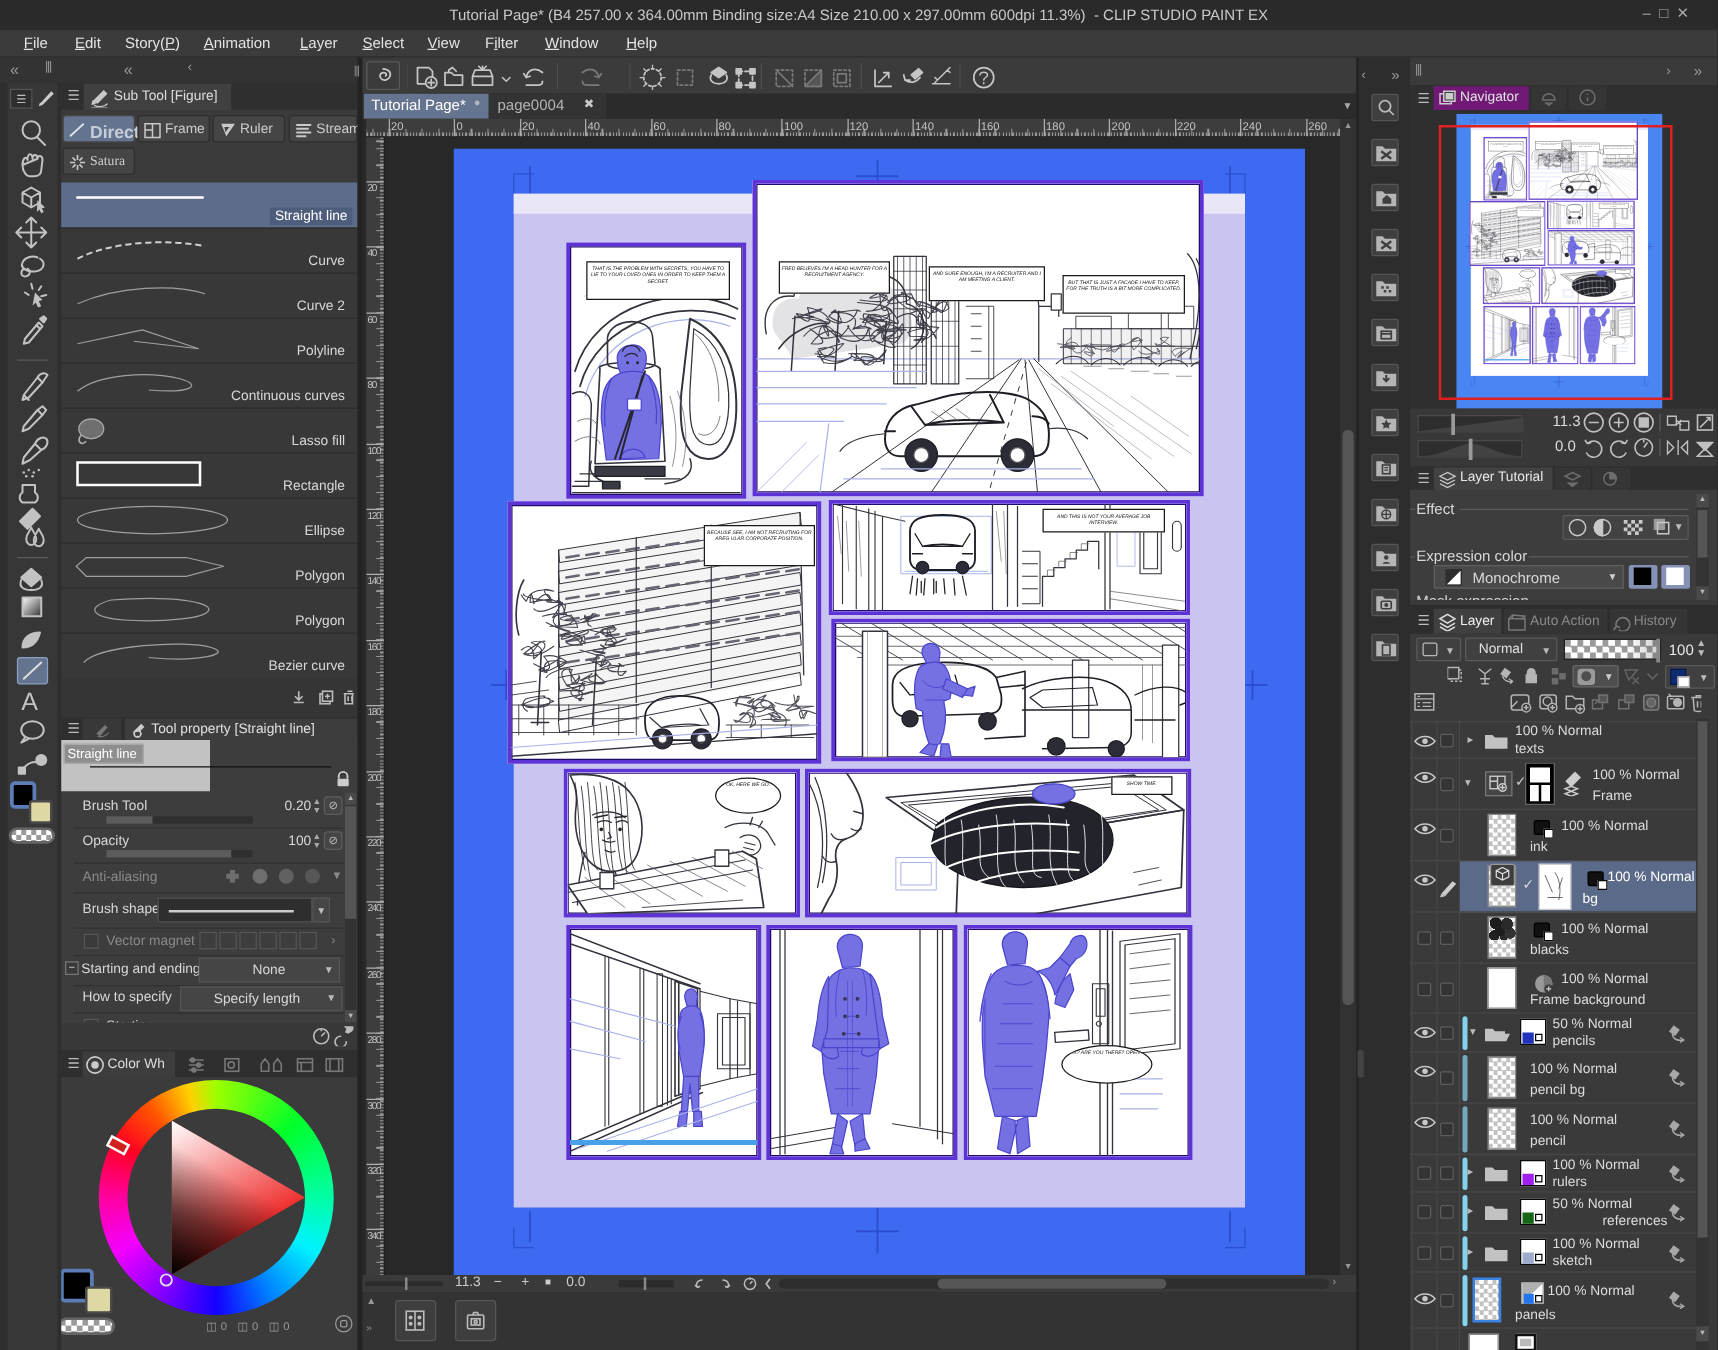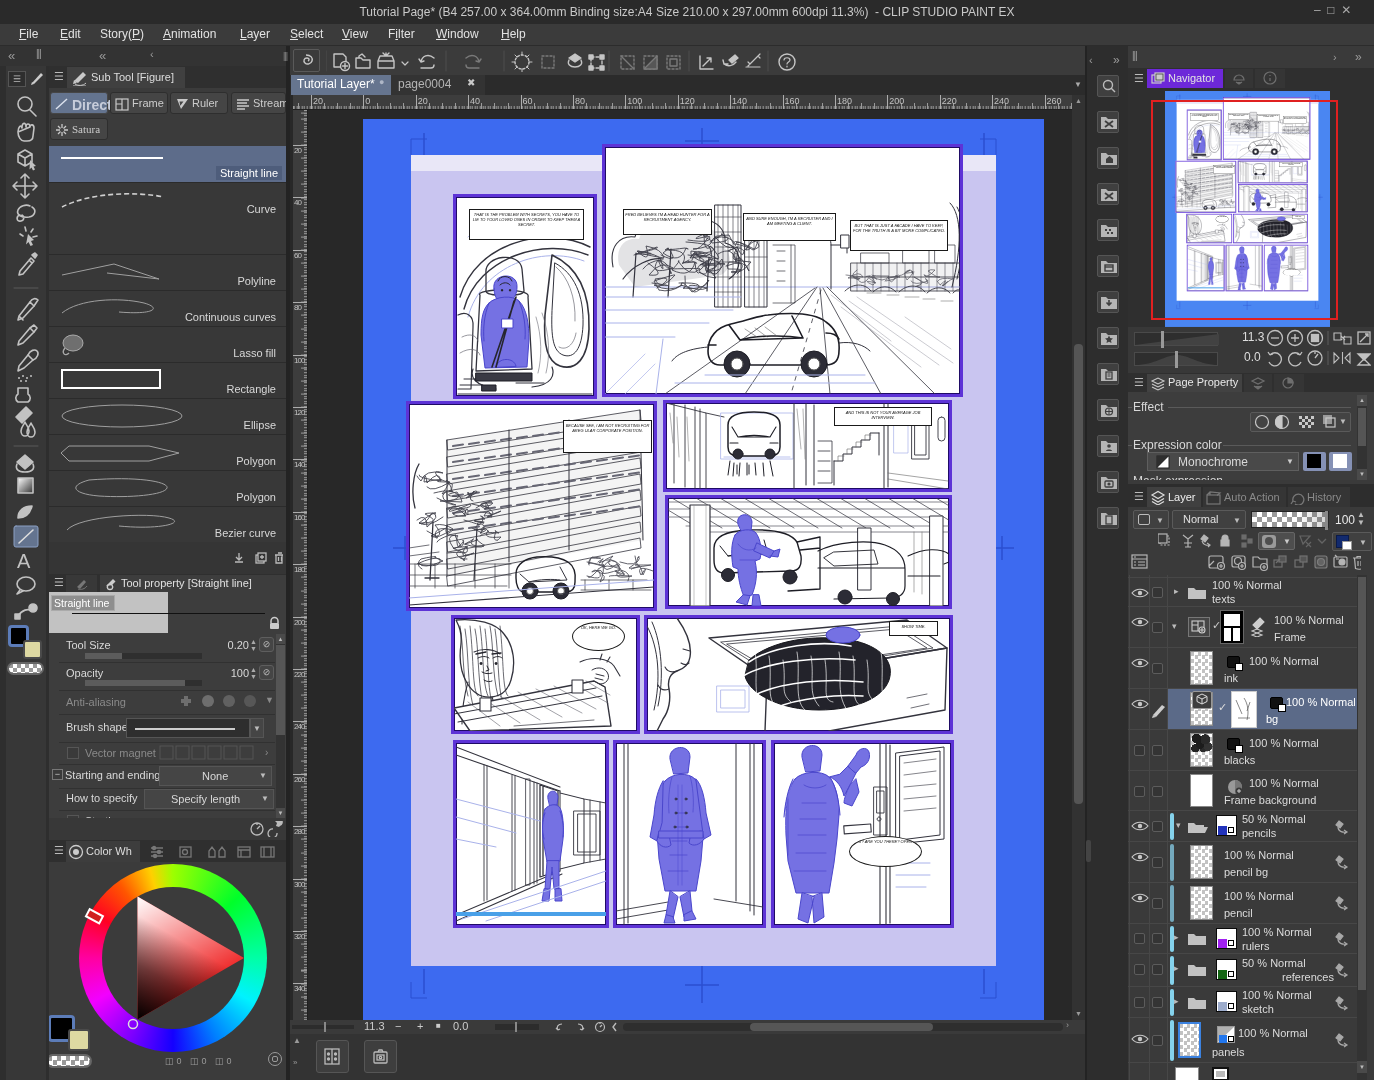--- a/index.html
+++ b/index.html
@@ -179,20 +179,26 @@
   <div class="abs" style="left:0;top:0;width:237px;height:36px;background:#5d6c8a;">
    <div class="abs" style="left:12px;top:11px;width:102px;height:2px;background:#fff;"></div>
    <div class="abs" style="right:4px;bottom:2px;background:#4e5d7b;padding:1px 4px;color:#fff;">Straight line</div>
         </div>
   <div class="abs" style="left:0;top:36px;width:237px;height:36px;border-top:1px solid #2b2b2b;">
    <svg class="abs" style="left:10px;top:4px;" width="110" height="24">
             <path d="M3 20 C30 6 75 4 105 10" stroke="#cfcfcf" stroke-width="1.6" stroke-dasharray="5 3" fill="none"></path>
           </svg>
    <div class="abs" style="right:10px;bottom:3px;">Curve</div>
         </div>
+  <div class="abs" style="left:0;top:72px;width:237px;height:36px;border-top:1px solid #2b2b2b;">
+   <svg class="abs" style="left:10px;top:4px;" width="110" height="24">
+            <path d="M3 20 C35 6 80 4 105 12" stroke="#9f9f9f" stroke-width="1" fill="none"></path>
+          </svg>
+   <div class="abs" style="right:10px;bottom:3px;">Curve 2</div>
+        </div>
   <div class="abs" style="left:0;top:108px;width:237px;height:36px;border-top:1px solid #2b2b2b;">
    <svg class="abs" style="left:10px;top:4px;" width="110" height="26">
             <path d="M3 16 L55 5 L100 20 L48 14" stroke="#9f9f9f" stroke-width="1" fill="none"></path>
           </svg>
    <div class="abs" style="right:10px;bottom:3px;">Polyline</div>
         </div>
   <div class="abs" style="left:0;top:144px;width:237px;height:36px;border-top:1px solid #2b2b2b;">
    <svg class="abs" style="left:10px;top:4px;" width="110" height="26">
             <path d="M3 18 C20 4 60 2 85 8 C103 13 95 20 60 17" stroke="#9f9f9f" stroke-width="1" fill="none"></path>
           </svg>
@@ -264,21 +270,21 @@
  </div>
  <div class="abs" style="left:0;top:526px;width:237px;height:248px;background:#3d3d3d;">
   <div class="abs" style="left:0;top:0;width:119px;height:41px;background:#c2c2c2;"></div>
   <div class="abs" style="left:2px;top:3px;width:64px;height:16px;background:#8e8e8e;border:1px solid #aaa;color:#fff;font-size:10.5px;padding:1px 0 0 2px;white-space:nowrap;">Straight line</div>
   <div class="abs" style="left:23px;top:21px;width:193px;height:1px;background:#111;"></div>
   <svg class="abs" style="left:219px;top:24px;" width="14" height="14">
           <path d="M3 7 v-2 a3.5 3.5 0 0 1 7 0 v2" fill="none" stroke="#ccc" stroke-width="1.5"></path>
           <rect x="2" y="7" width="9" height="6" rx="1" fill="#ccc"></rect>
         </svg>
   <div id="tprows" style="font-size:11px;color:#d8d8d8;">
-   <div class="abs" style="left:17px;top:47px;">Tool Size</div>
+   <div class="abs" style="left:17px;top:47px;">Brush Tool</div>
    <div class="abs" style="left:172px;top:47px;width:28px;text-align:right;">0.20</div>
    <div class="abs" style="left:201px;top:46px;color:#aaa;font-size:7px;line-height:7px;">▲<br>▼</div>
    <div class="abs" style="left:210px;top:45px;width:15px;height:15px;border:1px solid #5e5e5e;border-radius:3px;background:#454545;color:#bbb;font-size:9px;text-align:center;line-height:13px;">⊘</div>
    <div class="abs" style="left:36px;top:61px;width:117px;height:6px;background:#2f2f2f;">
             <div style="width:37px;height:6px;background:#5c5c5c;"></div>
           </div>
    <div class="abs" style="left:10px;top:70px;width:216px;height:1px;background:#313131;"></div>
    <div class="abs" style="left:17px;top:75px;">Opacity</div>
    <div class="abs" style="left:172px;top:75px;width:28px;text-align:right;">100</div>
    <div class="abs" style="left:201px;top:74px;color:#aaa;font-size:7px;line-height:7px;">▲<br>▼</div>
@@ -450,21 +456,21 @@
    <path d="M398 14 c4 3 9 2 12-2 m-12 2 l-1-4 m1 4 l4 0"></path>
           <path d="M409 5 l3 3 -6 5 -3-3 z" fill="#c5c5c5"></path>
    <path d="M420 17 h14 M424 14 l8-8 m-8 8 l-2 2 m10-10 l2-2 m-2 2 l2 2 m-10 6 l-2-2" stroke-width="1.2"></path>
    <circle cx="461" cy="12" r="8"></circle>
           <path d="M458 10 c0-3 6-3 6 0 c0 2-3 2-3 4 m0 2 v1" stroke-width="1.2"></path>
   </svg>
  </div>
 
  <div class="abs" style="left:0;top:29px;width:795px;height:20px;background:#2b2b2b;">
   <div class="abs" style="left:1px;top:0;width:100px;height:20px;background:#66758f;color:#fff;font-size:12px;">
-          <span class="abs" style="left:6px;top:2px;">Tutorial Layer*</span>
+          <span class="abs" style="left:6px;top:2px;">Tutorial Page*</span>
           <span class="abs" style="left:88px;top:2px;color:#aeb6c6;font-size:9px;">●</span>
         </div>
   <div class="abs" style="left:101px;top:0;width:94px;height:20px;background:#333;color:#b5b5b5;font-size:12px;">
           <span class="abs" style="left:7px;top:2px;">page0004</span>
           <span class="abs" style="left:76px;top:2px;font-size:10px;color:#c9c9c9;">✖</span>
         </div>
   <div class="abs" style="left:784px;top:5px;color:#aaa;font-size:8px;">▼</div>
  </div>
 
  <div id="hruler" class="abs" style="left:3px;top:49px;width:779px;height:15px;background:#3d3d3d;border-bottom:1px solid #1f1f1f;overflow:hidden;">
@@ -1041,21 +1047,21 @@
       </div>
     </div>
 <div id="rightpanels">
  <div class="abs" style="left:0;top:0;width:246px;height:22px;">
   <span class="abs" style="left:4px;top:4px;color:#999;font-size:10px;letter-spacing:-1px;">|||</span>
   <span class="abs" style="left:205px;top:5px;color:#999;font-size:11px;">›</span>
   <span class="abs" style="left:227px;top:4px;color:#999;font-size:12px;">»</span>
  </div>
  <div class="abs panelhead" style="left:0;top:22px;width:246px;height:20px;">
   <span class="abs" style="left:6px;top:4px;color:#bbb;font-size:11px;">☰</span>
-  <div class="abs" style="left:19px;top:1px;width:76px;height:19px;background:#6d28d9;">
+  <div class="abs" style="left:19px;top:1px;width:76px;height:19px;background:#701a75;">
    <svg class="abs" style="left:3px;top:2px;" width="16" height="15" fill="none" stroke="#ccc" stroke-width="1.2">
             <rect x="2" y="4" width="9" height="8"></rect>
             <rect x="5" y="2" width="9" height="8" fill="#3f3f3f"></rect>
             <rect x="7" y="4" width="5" height="4" fill="#ccc"></rect>
           </svg>
    <span class="abs" style="left:21px;top:3px;font-size:11px;color:#e2e2e2;">Navigator</span>
         </div>
   <div class="abs" style="left:97px;top:1px;width:28px;height:19px;background:#353535;">
           <svg style="margin:3px 0 0 7px;" width="14" height="13" fill="none" stroke="#6e6e6e" stroke-width="1.2">
             <path d="M2 8 a5 5 0 0 1 10 0 z"></path>
@@ -1460,21 +1466,21 @@
    <path d="M92 5 h12 l-6 6 z" fill="#c0c0c0"></path>
           <path d="M92 16 h12 l-6-6 z"></path>
   </svg>
  </div>
  <div class="abs panelhead" style="left:0;top:327px;width:246px;height:19px;">
   <span class="abs" style="left:6px;top:3px;color:#bbb;font-size:11px;">☰</span>
   <div class="abs" style="left:19px;top:1px;width:95px;height:18px;background:#424242;">
    <svg class="abs" style="left:3px;top:2px;" width="16" height="15" fill="none" stroke="#ccc" stroke-width="1.1">
             <path d="M2 5 l6-3 6 3 -6 3 z M2 8 l6 3 6-3 M2 11 l6 3 6-3"></path>
           </svg>
-   <span class="abs" style="left:21px;top:2px;font-size:11px;color:#e8e8e8;">Page Property</span>
+   <span class="abs" style="left:21px;top:2px;font-size:11px;color:#e8e8e8;">Layer Tutorial</span>
         </div>
   <div class="abs" style="left:116px;top:1px;width:28px;height:18px;background:#353535;">
           <svg style="margin:3px 0 0 6px;" width="16" height="13" fill="none" stroke="#6e6e6e" stroke-width="1.2">
             <path d="M2 4 l6-3 6 3 -6 3 z"></path>
             <path d="M4 9 l4 3 4-3" fill="#6e6e6e"></path>
           </svg>
         </div>
   <div class="abs" style="left:146px;top:1px;width:30px;height:18px;background:#353535;">
           <svg style="margin:3px 0 0 7px;" width="16" height="13" fill="none" stroke="#6e6e6e" stroke-width="1.2">
             <circle cx="7" cy="6" r="5"></circle>

